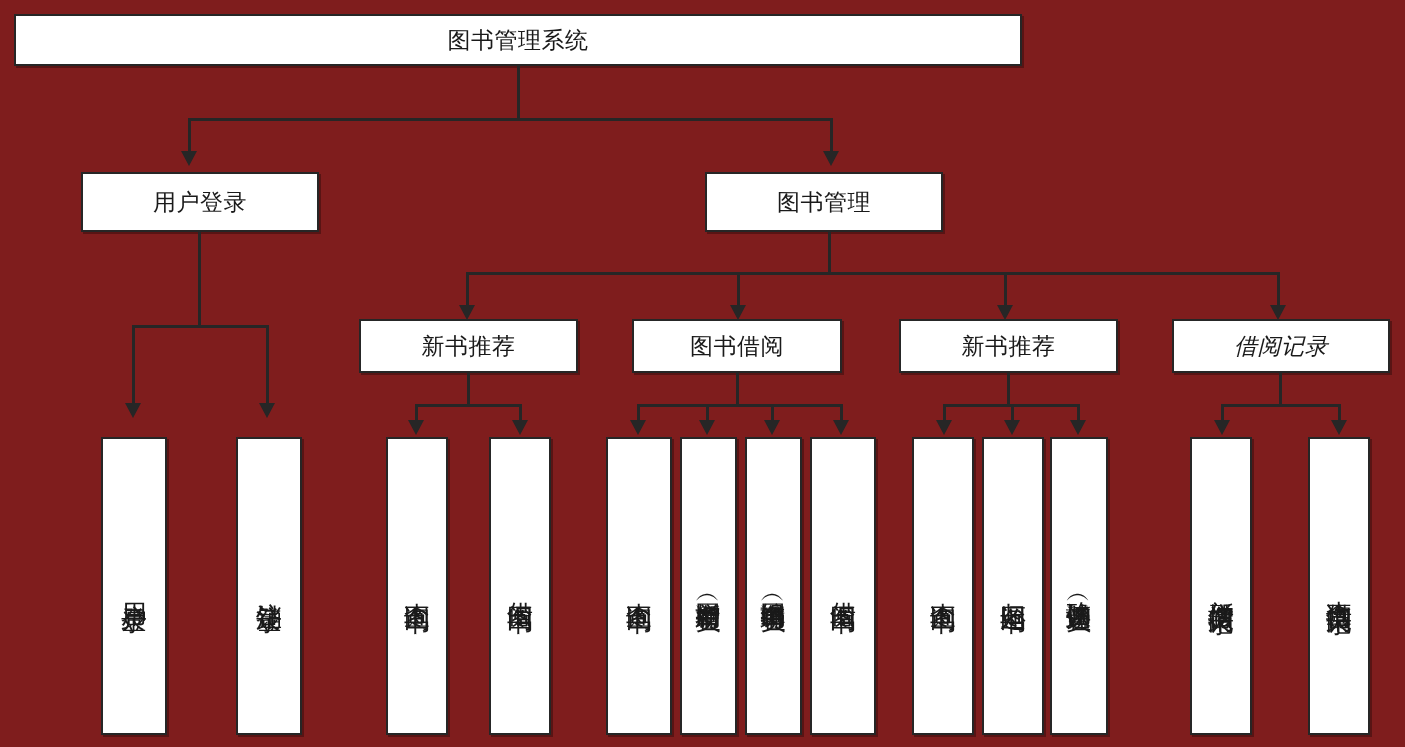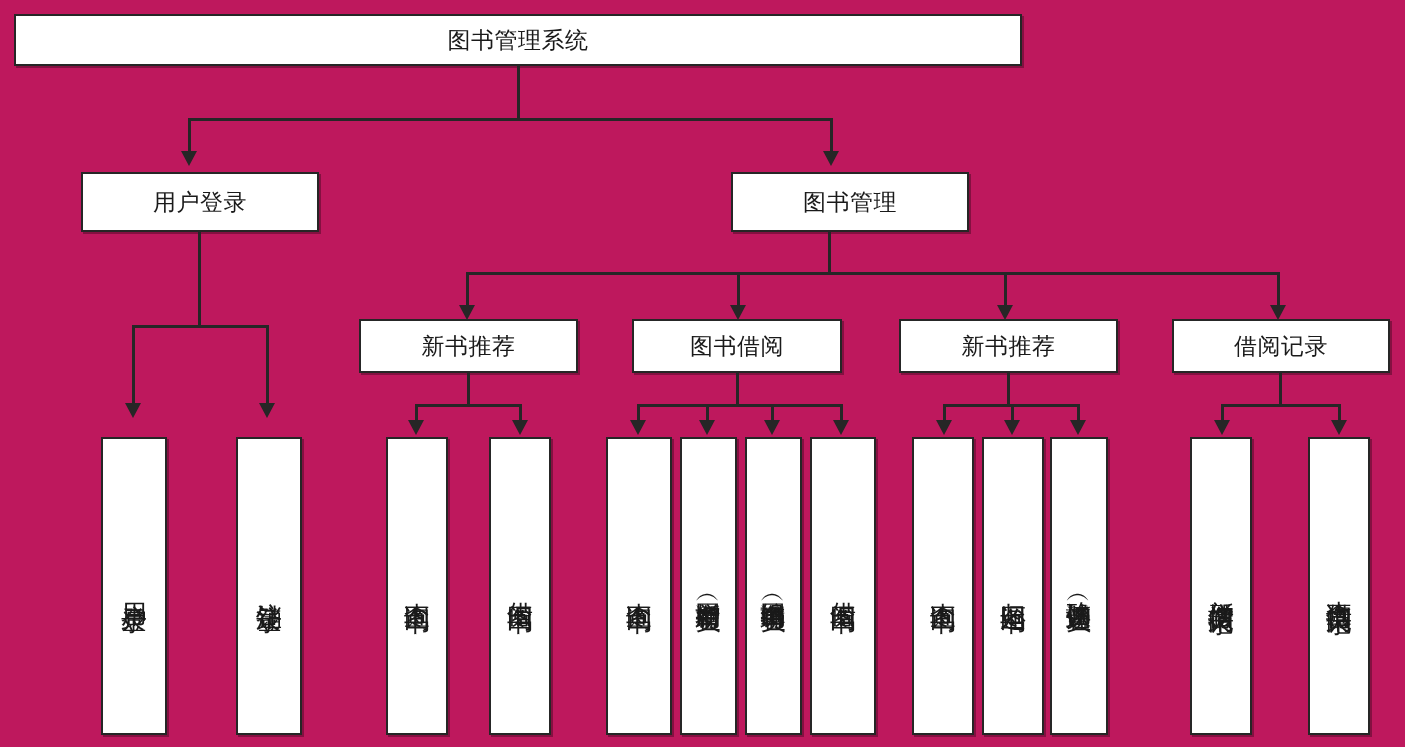--- a/index.html
+++ b/index.html
@@ -7,21 +7,21 @@
     padding: 0;
     background: #ffffff;
   }
   body {
     font-family: "Liberation Sans", "DejaVu Sans", sans-serif;
   }
   #canvas {
     position: relative;
     width: 1405px;
     height: 747px;
-    background: #be185d;
+    background: #7f1d1d;
     overflow: hidden;
   }
   .node {
     position: absolute;
     box-sizing: border-box;
     border: 2px solid #262626;
     background: #ffffff;
     display: flex;
     align-items: center;
     justify-content: center;
@@ -84,21 +84,21 @@
   <div class="edge edge-h" style="left:188px; top:118px; width:645px; height:3px;"></div>
 
   <div class="edge edge-v" style="left:188px; top:118px; width:3px; height:35px;"></div>
   <div class="arrow" style="left:181px; top:151px;"></div>
   <div class="edge edge-v" style="left:830px; top:118px; width:3px; height:35px;"></div>
   <div class="arrow" style="left:823px; top:151px;"></div>
 
   <div class="node node-h" style="left:81px; top:172px; width:238px; height:60px;">
     <span>用户登录</span>
   </div>
-  <div class="node node-h" style="left:731px; top:172px; width:238px; height:60px;">
+  <div class="node node-h" style="left:705px; top:172px; width:238px; height:60px;">
     <span>图书管理</span>
   </div>
 
   <div class="edge edge-v" style="left:198px; top:232px; width:3px; height:95px;"></div>
   <div class="edge edge-h" style="left:132px; top:325px; width:137px; height:3px;"></div>
   <div class="edge edge-v" style="left:132px; top:325px; width:3px; height:80px;"></div>
   <div class="arrow" style="left:125px; top:403px;"></div>
   <div class="edge edge-v" style="left:266px; top:325px; width:3px; height:80px;"></div>
   <div class="arrow" style="left:259px; top:403px;"></div>
 
@@ -122,21 +122,21 @@
 
   <div class="node node-h" style="left:359px; top:319px; width:219px; height:54px;">
     <span>新书推荐</span>
   </div>
   <div class="node node-h" style="left:632px; top:319px; width:210px; height:54px;">
     <span>图书借阅</span>
   </div>
   <div class="node node-h" style="left:899px; top:319px; width:219px; height:54px;">
     <span>新书推荐</span>
   </div>
-  <div class="node node-h" style="left:1172px; top:319px; width:218px; height:54px;">
+  <div class="node node-h" style="left:1172px; top:319px; width:218px; height:54px;font-style:italic;">
     <span>借阅记录</span>
   </div>
 
   <div class="edge edge-v" style="left:467px; top:373px; width:3px; height:33px;"></div>
   <div class="edge edge-h" style="left:415px; top:404px; width:107px; height:3px;"></div>
   <div class="edge edge-v" style="left:415px; top:404px; width:3px; height:18px;"></div>
   <div class="arrow" style="left:408px; top:420px;"></div>
   <div class="edge edge-v" style="left:519px; top:404px; width:3px; height:18px;"></div>
   <div class="arrow" style="left:512px; top:420px;"></div>
 

